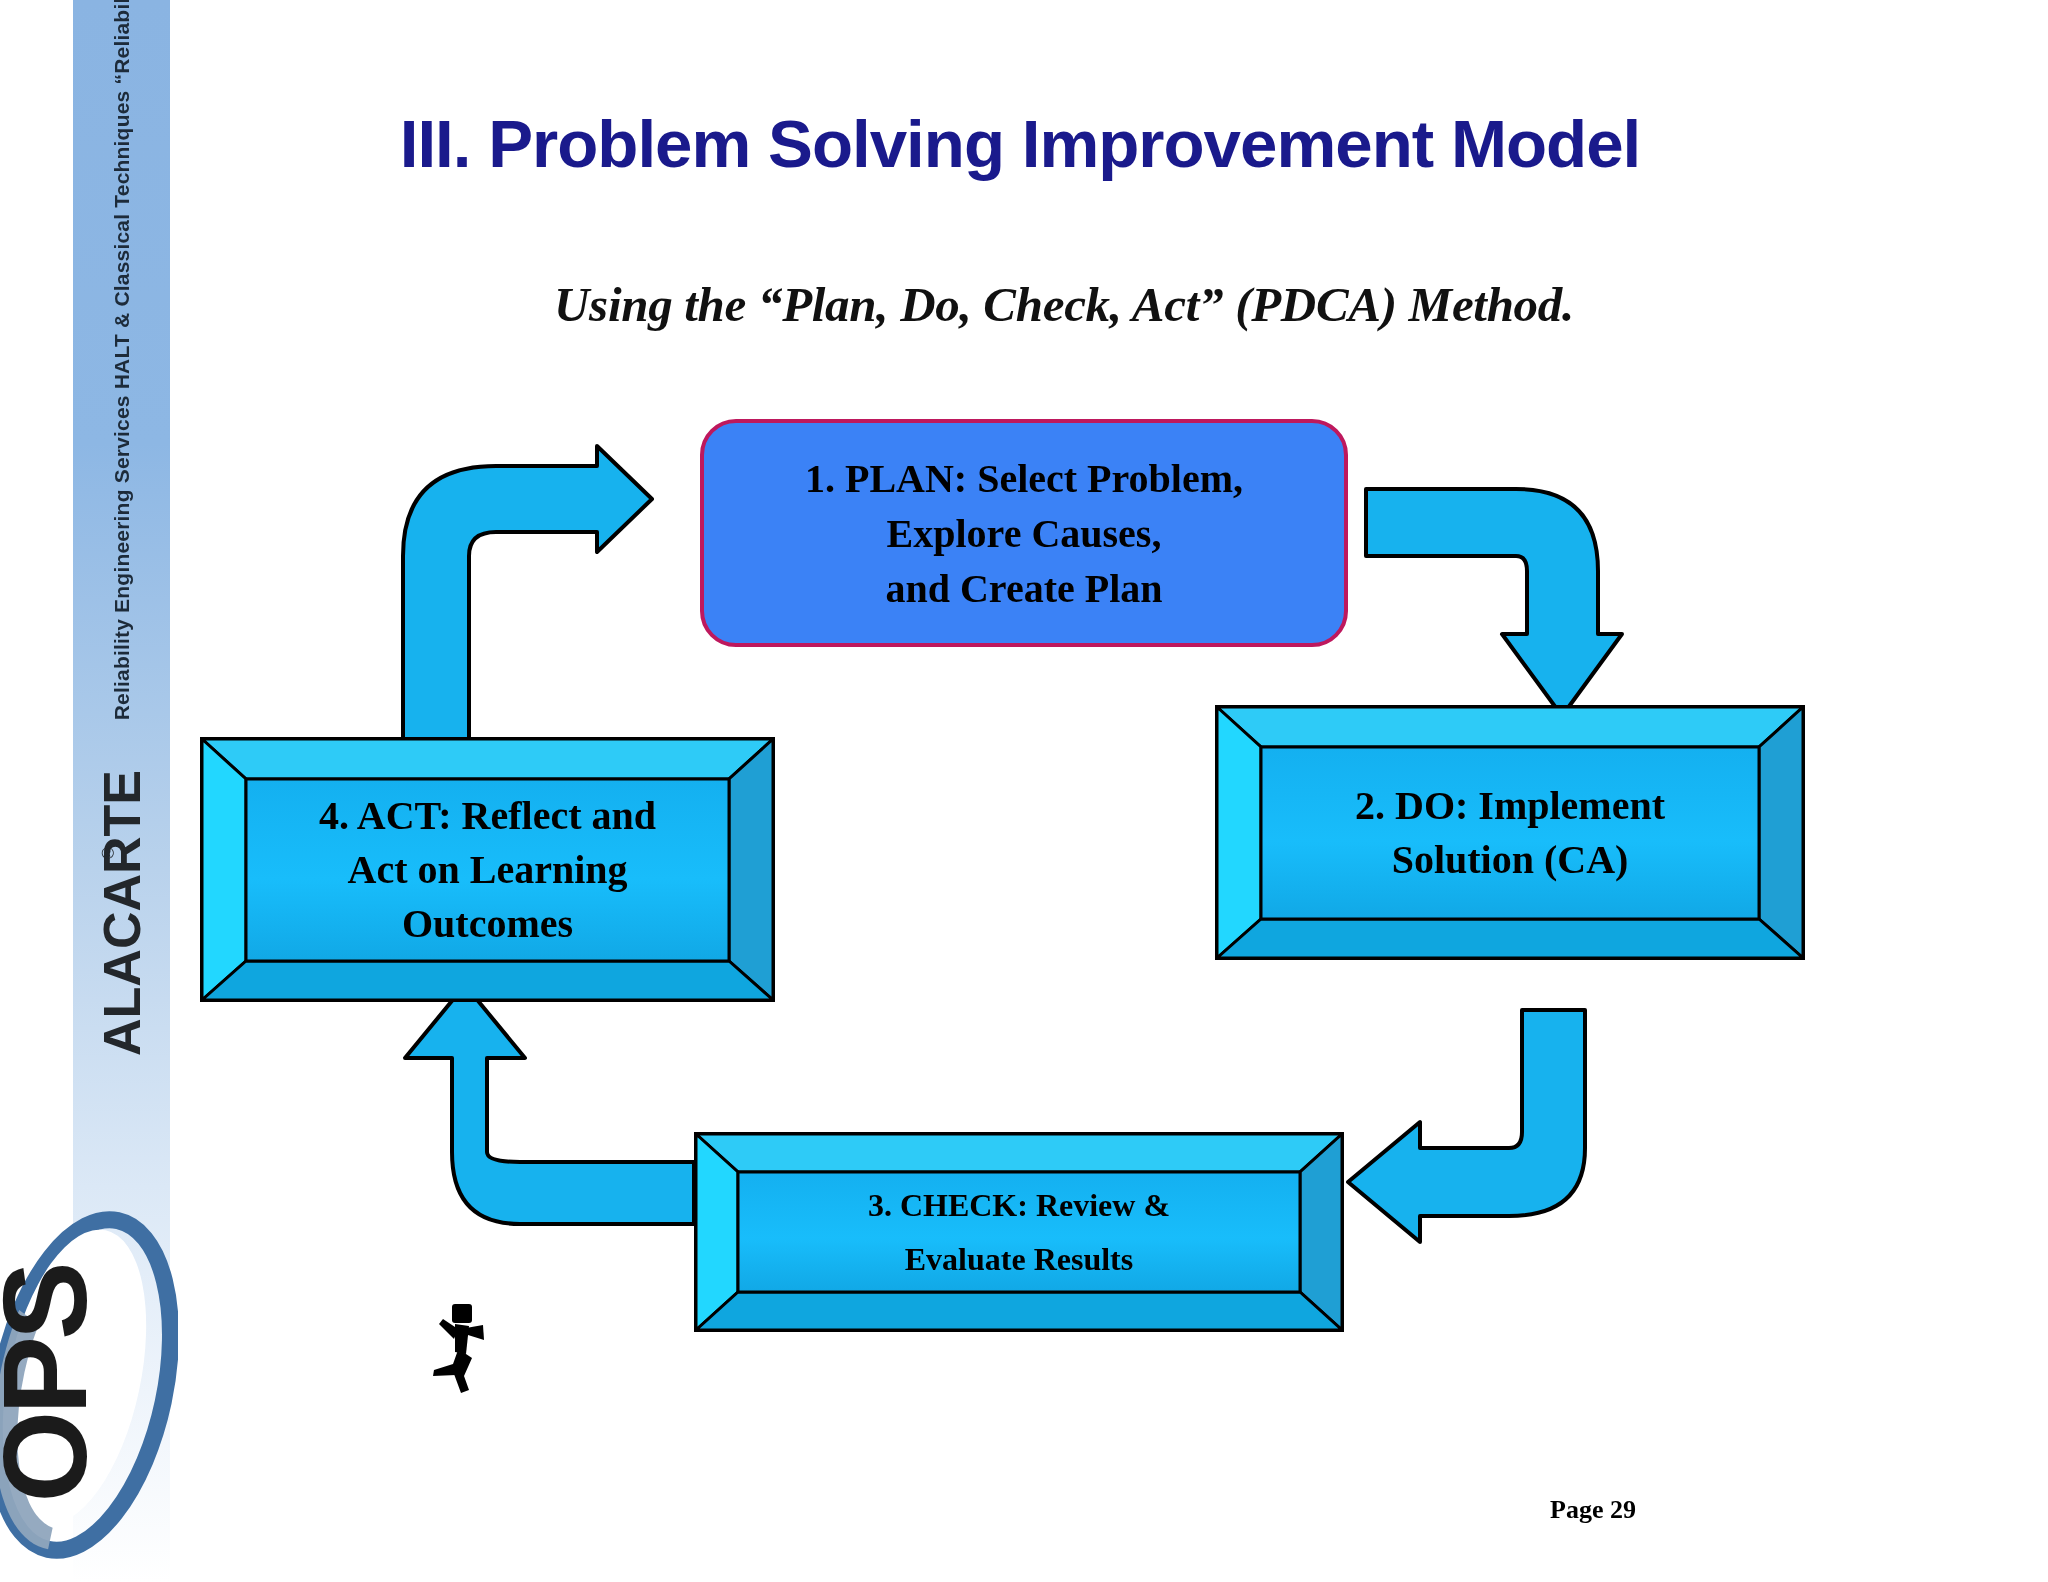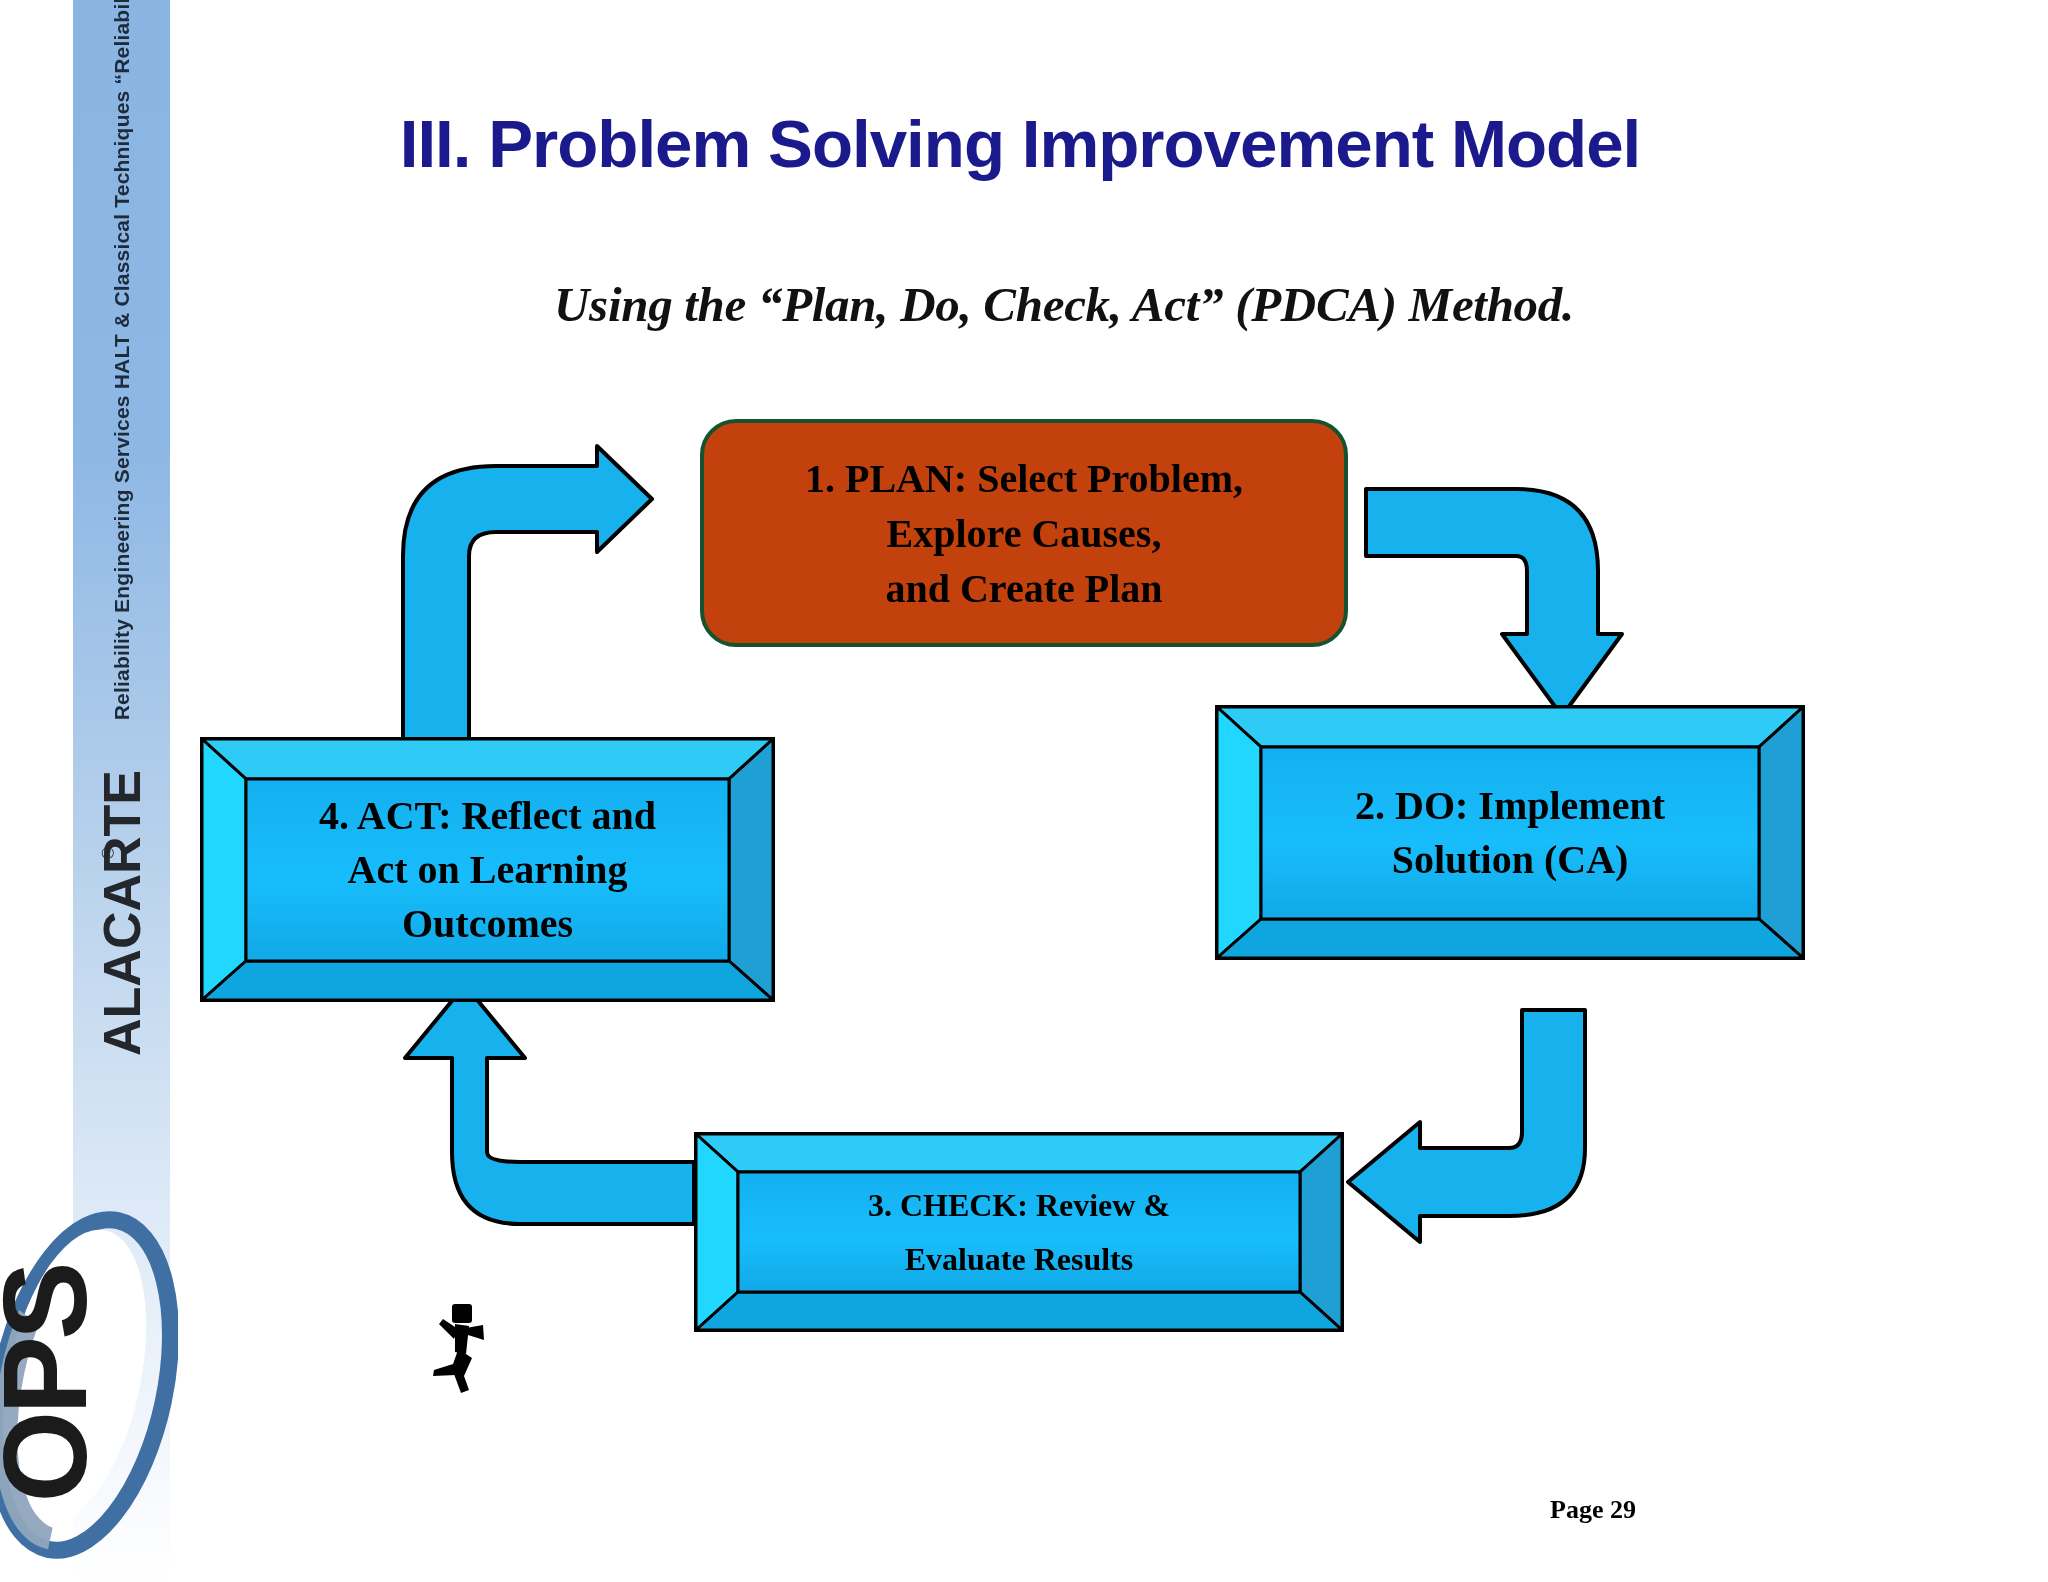--- a/index.html
+++ b/index.html
@@ -73,22 +73,22 @@
   .boxtext{
     font-family:"Liberation Serif", serif;
     font-weight:700;color:#000;
     text-align:center;
     white-space:pre-line;
   }
 
   
   .plan-box{
     position:absolute;left:700px;top:419px;width:640px;height:220px;
-    background:#c2410c;
-    border:4px solid #14532d;
+    background:#3b82f6;
+    border:4px solid #be185d;
     border-radius:36px;
     display:flex;align-items:center;justify-content:center;
   }
   .plan-box .boxtext{font-size:40px;line-height:55px;}
 
   
   .bevel-box{position:absolute;}
   .bevel-box svg{position:absolute;left:0;top:0;}
   .bevel-box .label{
     position:absolute;left:0;top:0;width:100%;height:100%;

